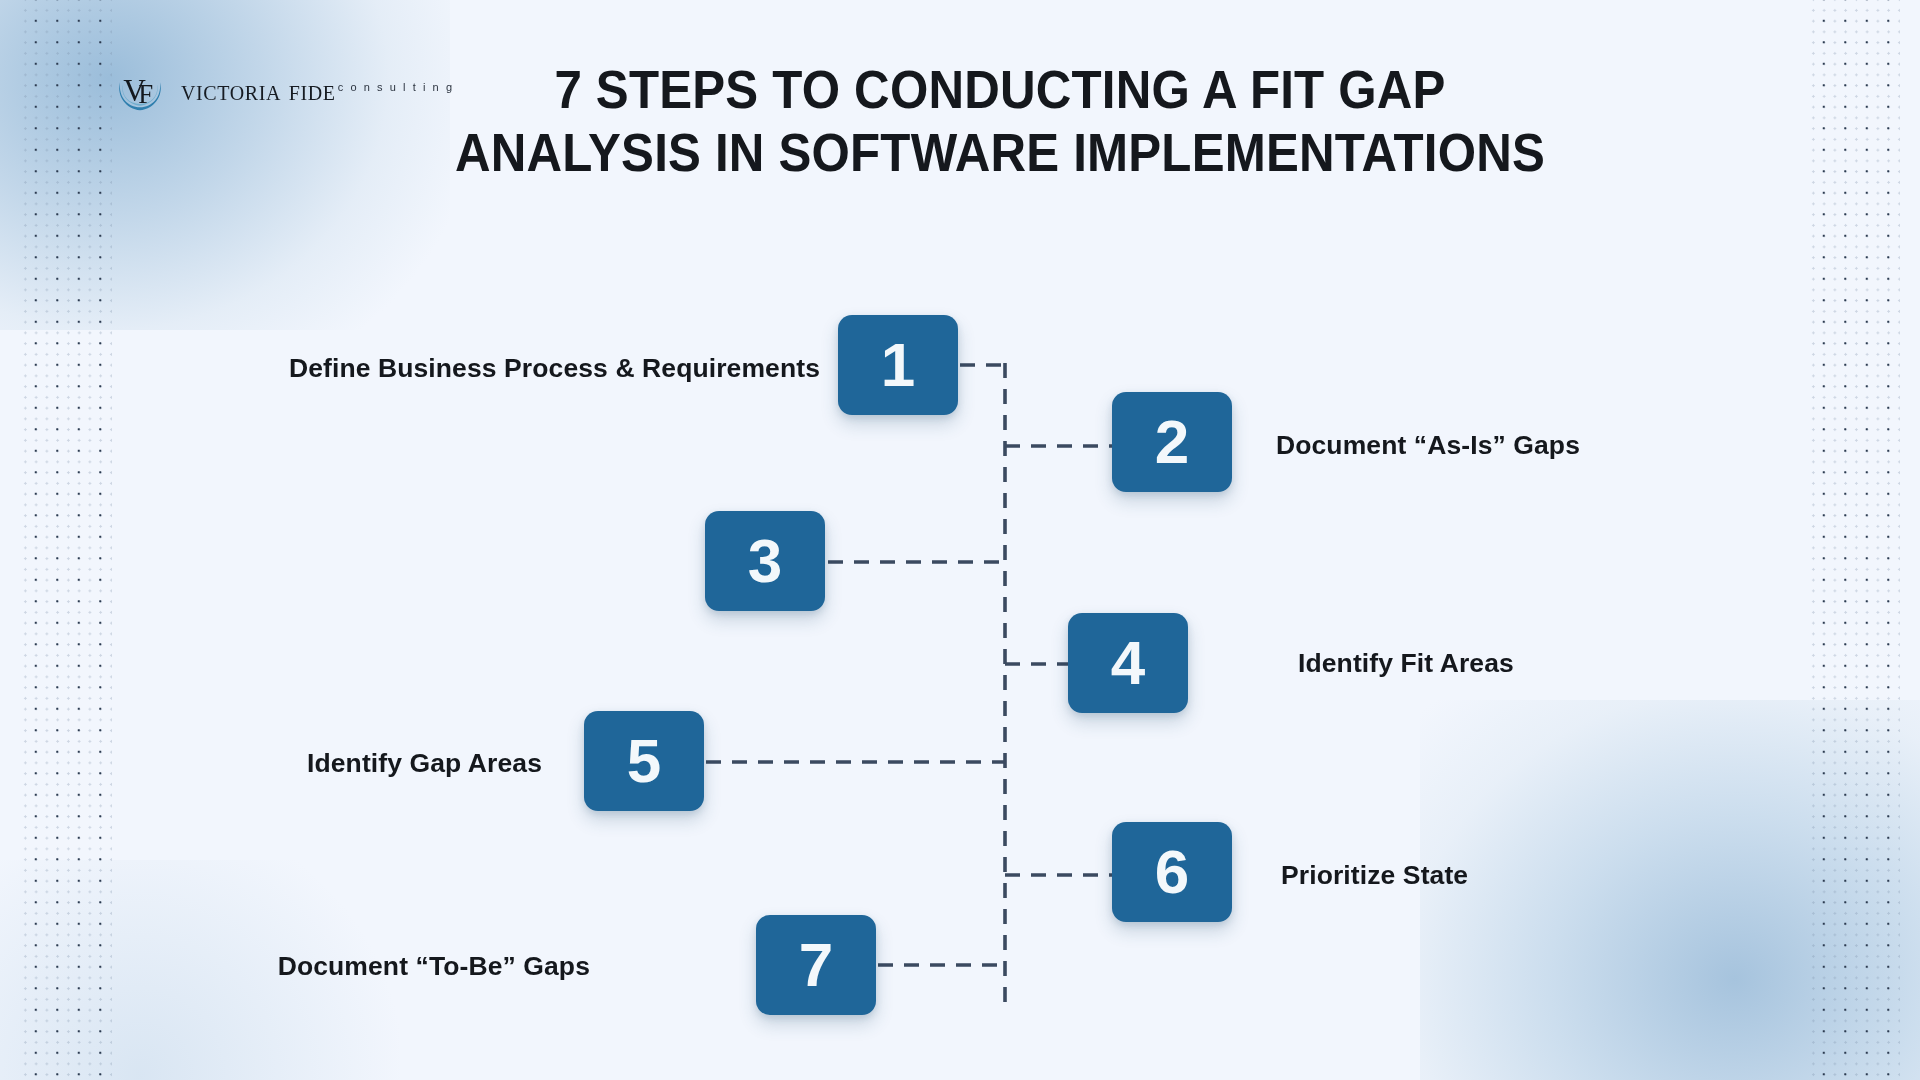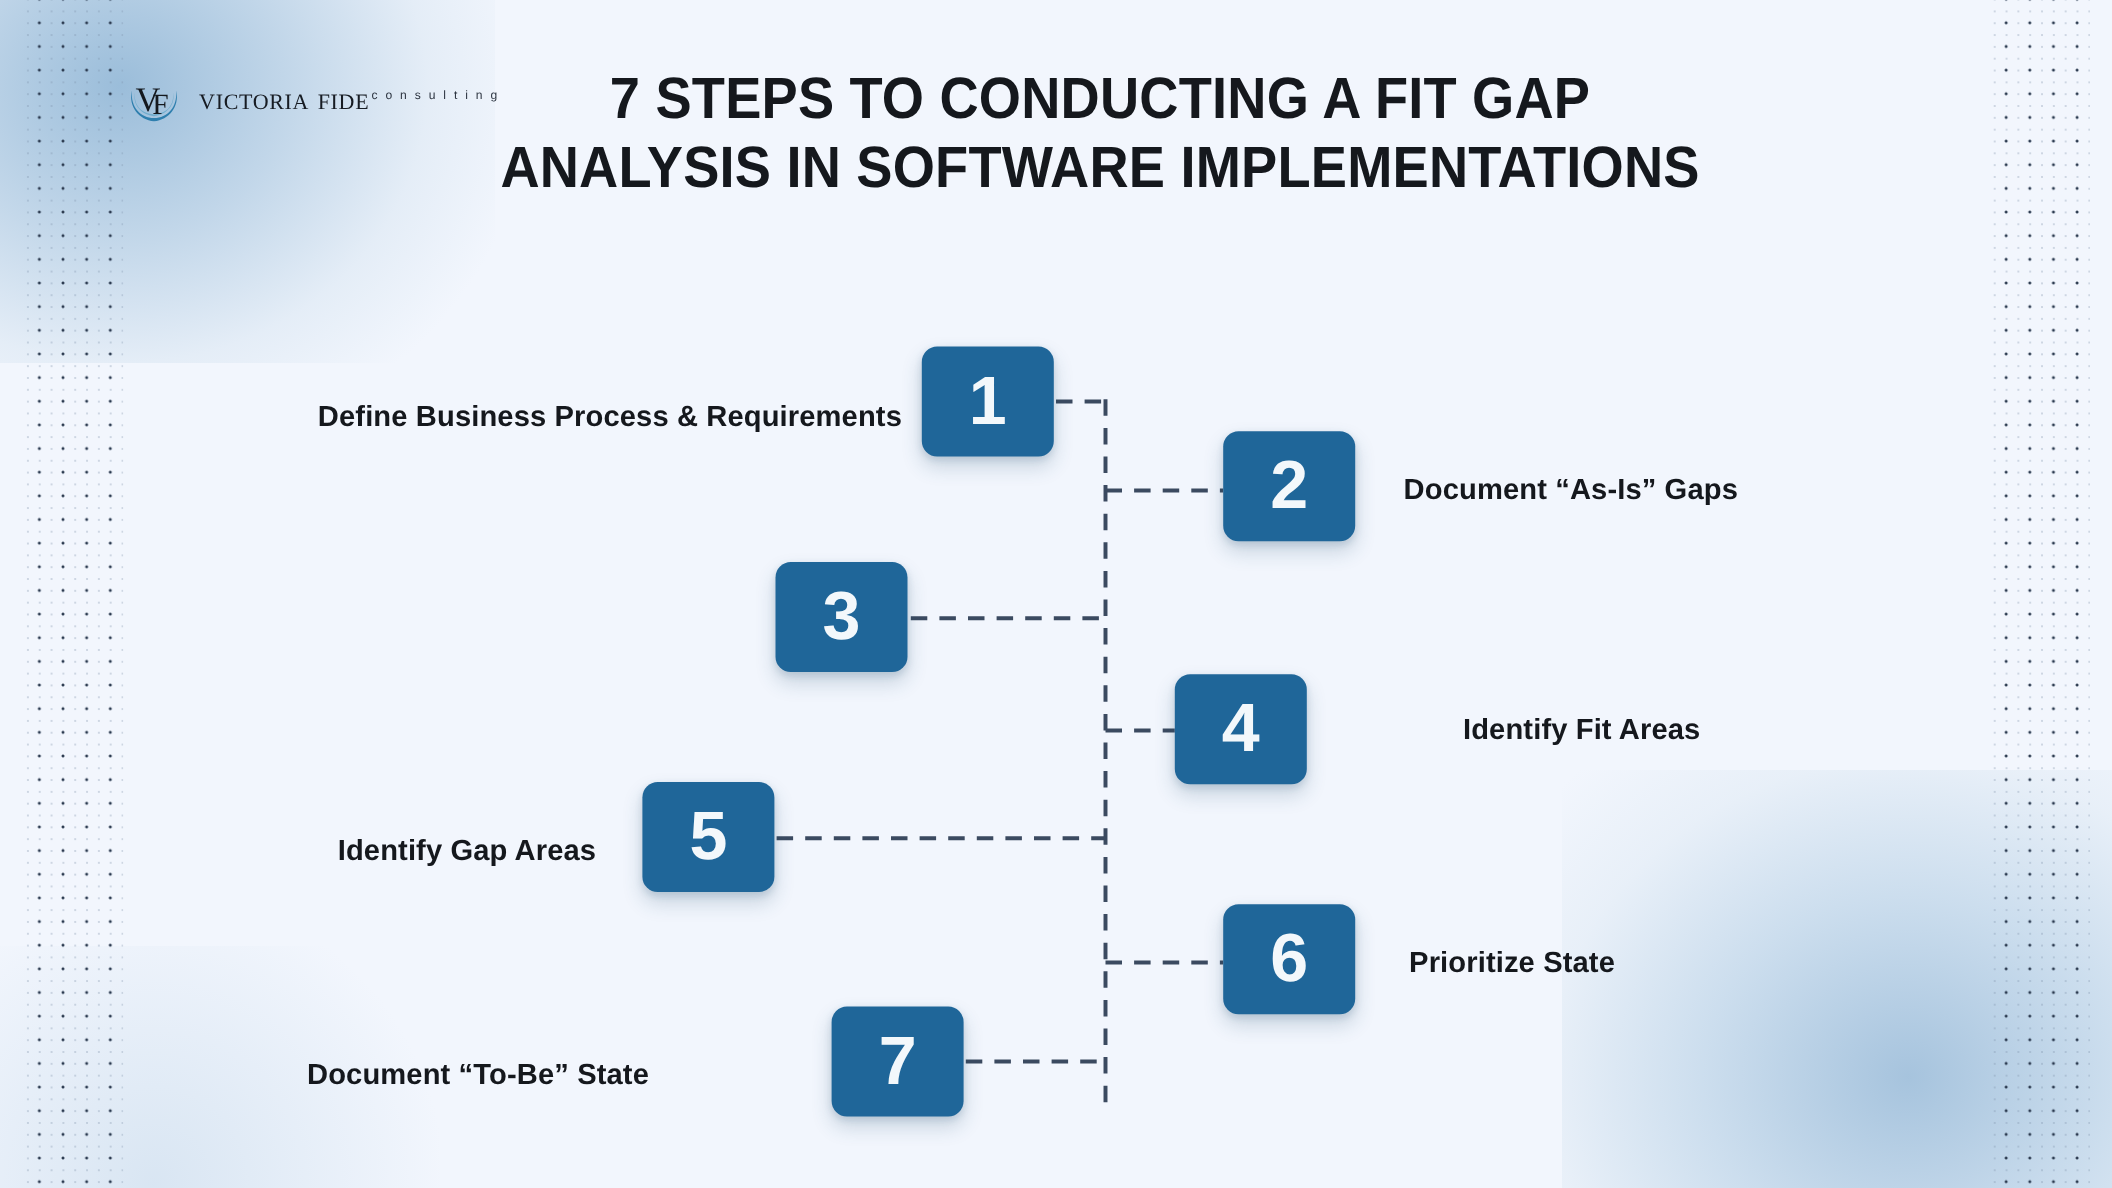--- a/index.html
+++ b/index.html
@@ -170,21 +170,21 @@
   .step-label {
     position: absolute;
     font-family: "Liberation Sans Narrow", "Liberation Sans", sans-serif;
     font-weight: 700;
     font-size: 26.5px;
     letter-spacing: 0.1px;
     color: #15181d;
     white-space: nowrap;
     line-height: 1;
   }
-  .step-label.right-align { text-align: right; margin-top: 10px; }
+  .step-label.right-align { text-align: right; }
 
   svg.connectors {
     position: absolute;
     left: 0;
     top: 0;
     width: 1920px;
     height: 1080px;
   }
 </style>
 </head>
@@ -252,31 +252,31 @@
     </div>
     <div class="step-label" style="left:1276px; top:432px;">Document “As-Is” Gaps</div>
 
     <div class="step-box" style="left:705px; top:511px;">
       <span>3</span>
     </div>
 
     <div class="step-box" style="left:1068px; top:613px;">
       <span>4</span>
     </div>
-    <div class="step-label" style="left:1330px; top:650px;text-align:center;">Identify Fit Areas</div>
+    <div class="step-label" style="left:1298px; top:650px;text-align:center;">Identify Fit Areas</div>
 
     <div class="step-box" style="left:584px; top:711px;">
       <span>5</span>
     </div>
     <div class="step-label right-align" style="right:1378px; top:750px;">Identify Gap Areas</div>
 
     <div class="step-box" style="left:1112px; top:822px;">
       <span>6</span>
     </div>
     <div class="step-label" style="left:1281px; top:862px;">Prioritize State</div>
 
     <div class="step-box" style="left:756px; top:915px;">
       <span>7</span>
     </div>
-    <div class="step-label right-align" style="right:1330px; top:953px;">Document “To-Be” State</div>
+    <div class="step-label right-align" style="right:1330px; top:953px;">Document “To-Be” Gaps</div>
 
   </div>
 </div>
 
 </body></html>

